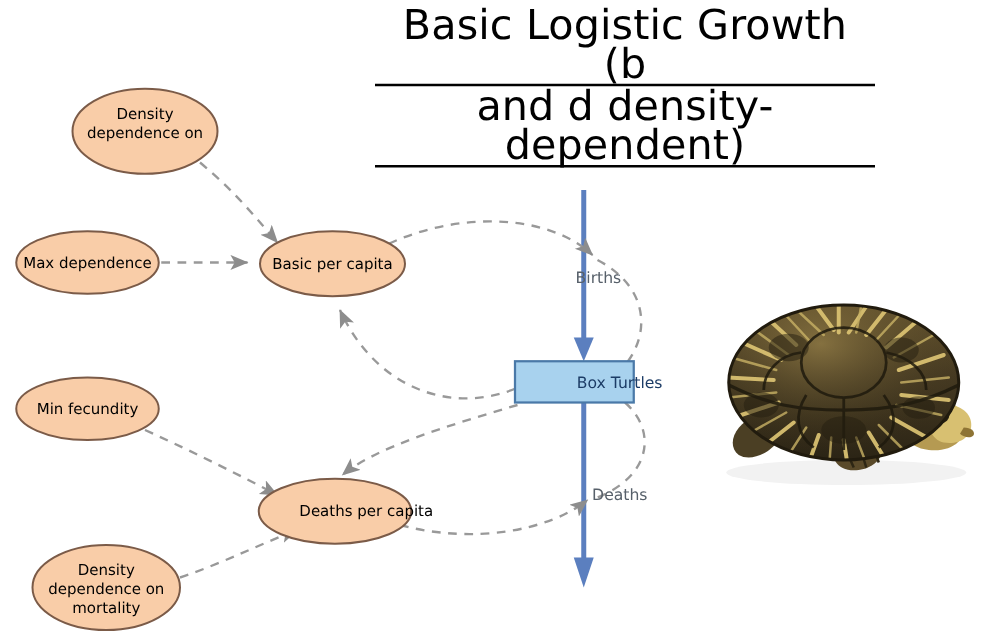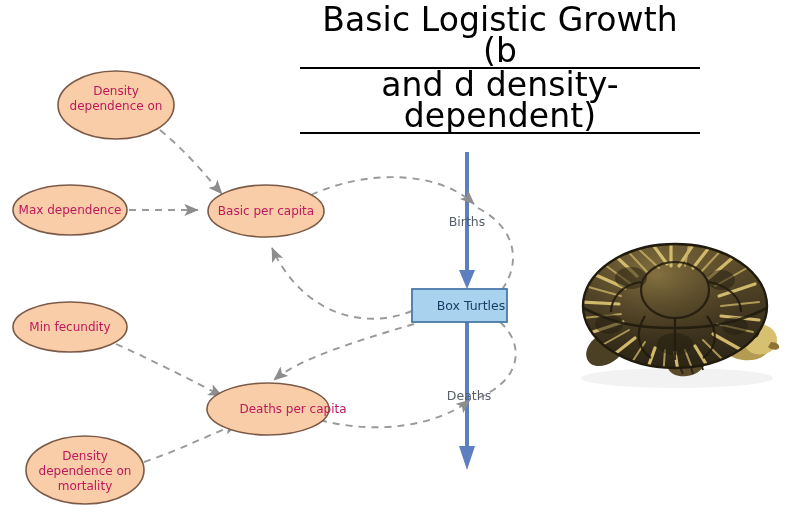--- a/index.html
+++ b/index.html
@@ -37,35 +37,35 @@
     line-height: 31px;
     letter-spacing: 0.1px;
     border-bottom: 2px solid #000000;
     padding: 0 1px 1px 1px;
   }
   .node-label {
     position: absolute;
     text-align: center;
     font-family: "DejaVu Sans", sans-serif;
     font-size: 12px;
-    color: #be185d;
+    color: #000000;
     line-height: 15px;
     pointer-events: none;
   }
   .box-label {
     position: absolute;
     text-align: center;
     font-family: "DejaVu Sans", sans-serif;
     font-size: 12.5px;
     color: #1c3c66;
     pointer-events: none;
   }
   .flow-label {
     position: absolute;
-    text-align: center;
+    text-align: right;
     font-family: "DejaVu Sans", sans-serif;
     font-size: 12.5px;
     color: #57606a;
     pointer-events: none;
   }
 </style>
 </head>
 <body>
 
 <svg id="canvas" viewBox="0 0 800 514" xmlns="http://www.w3.org/2000/svg">
@@ -237,23 +237,23 @@
 <div class="node-label" style="left:25px; top:449px; width:120px;">
   <div>Density</div>
   <div>dependence on</div>
   <div>mortality</div>
 </div>
 
 <div class="node-label" style="left:221px; top:402px; width:144px;">
   <div>Deaths per capita</div>
 </div>
 
-<div class="box-label" style="left:412px; top:298px; width:118px;">
+<div class="box-label" style="left:412px; top:298px; width:118px;text-align:right;">
   <span>Box Turtles</span>
 </div>
 
 <div class="flow-label" style="left:437px; top:214px; width:60px;">
   <span>Births</span>
 </div>
 
-<div class="flow-label" style="left:439px; top:388px; width:60px;">
+<div class="flow-label" style="left:458px; top:388px; width:60px;">
   <span>Deaths</span>
 </div>
 
 </body></html>

